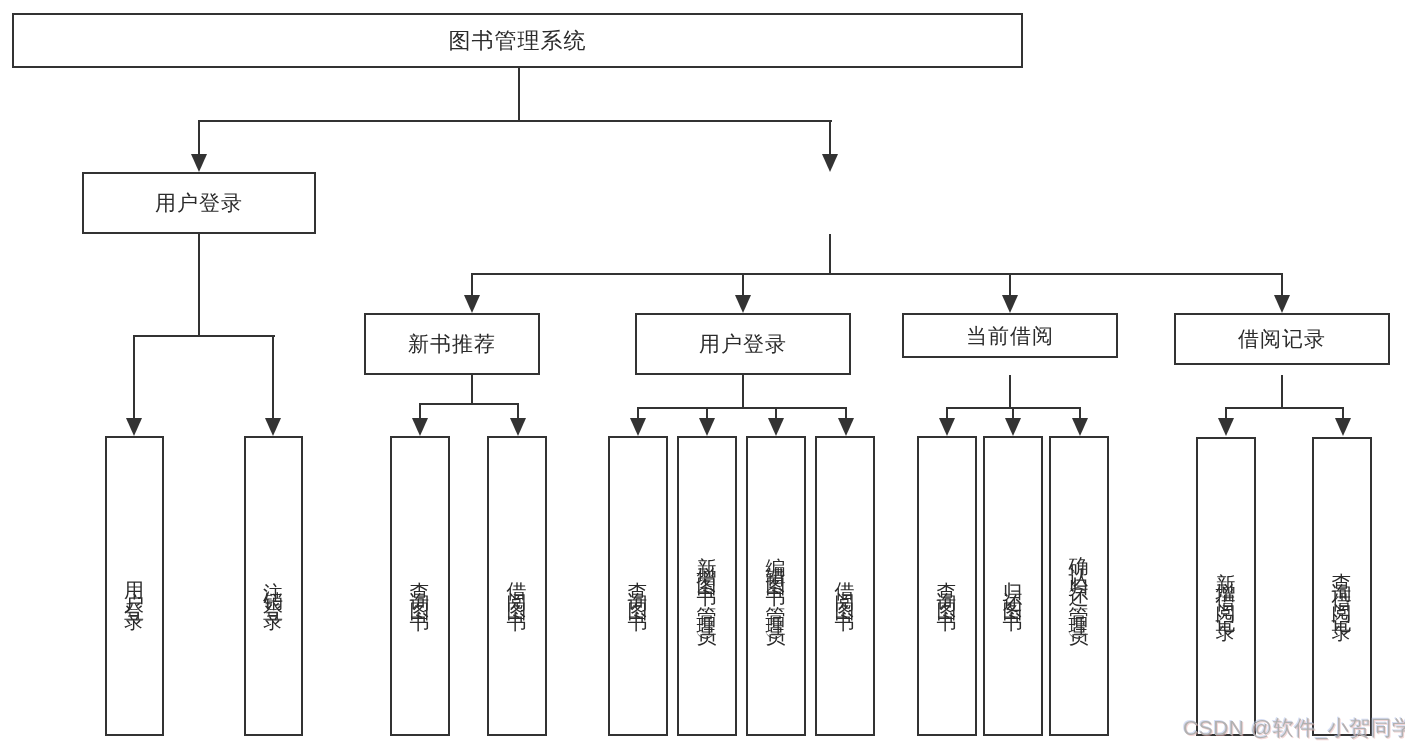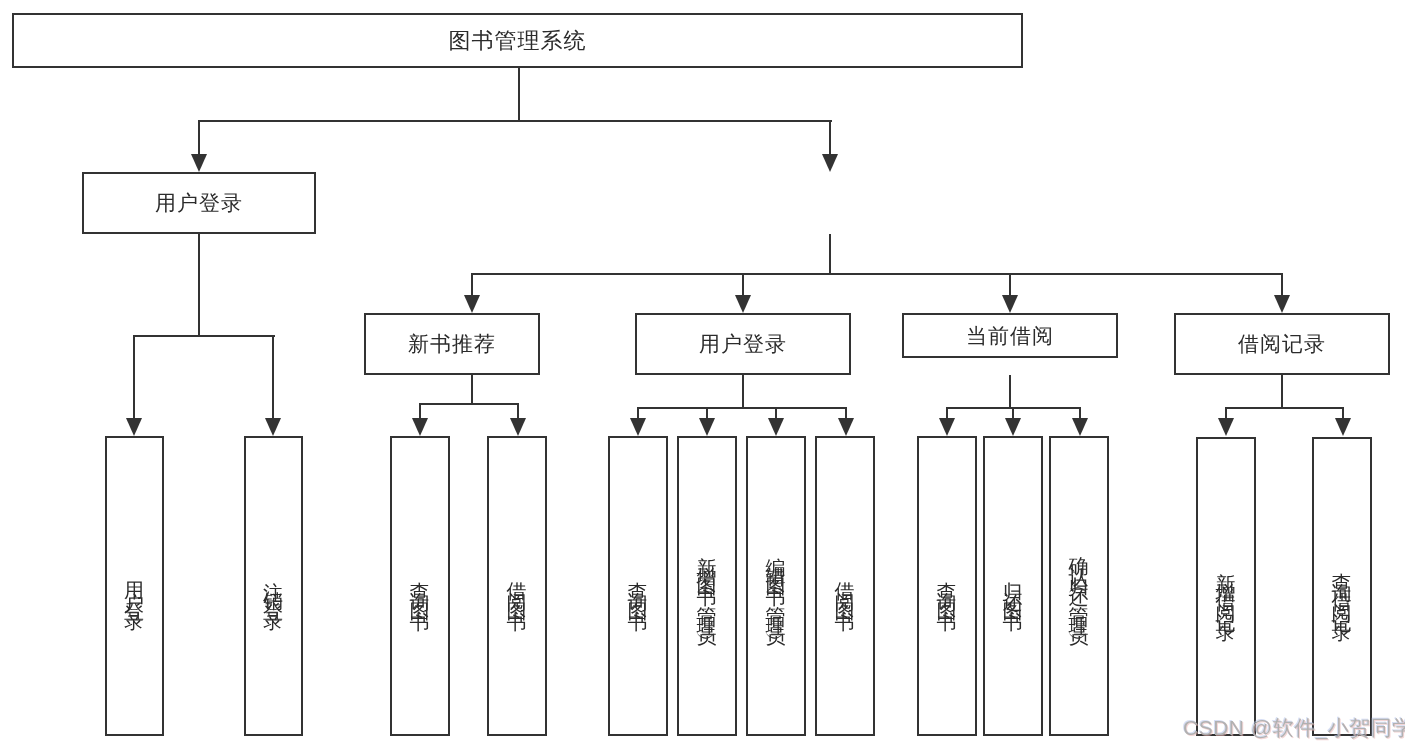--- a/index.html
+++ b/index.html
@@ -98,21 +98,21 @@
 
   <div class="box" style="left:364px;top:313px;width:176px;height:62px;">
     <span>新书推荐</span>
   </div>
   <div class="box" style="left:635px;top:313px;width:216px;height:62px;">
     <span>用户登录</span>
   </div>
   <div class="box" style="left:902px;top:313px;width:216px;height:45px;">
     <span>当前借阅</span>
   </div>
-  <div class="box" style="left:1174px;top:313px;width:216px;height:62px;">
+  <div class="box" style="left:1174px;top:313px;width:216px;height:52px;">
     <span>借阅记录</span>
   </div>
 
   <div class="line" style="left:471px;top:375px;width:2px;height:30px;"></div>
   <div class="line" style="left:419px;top:403px;width:100px;height:2px;"></div>
   <div class="line" style="left:419px;top:403px;width:2px;height:19px;"></div>
   <div class="arrow" style="left:412px;top:418px;"></div>
   <div class="line" style="left:517px;top:403px;width:2px;height:19px;"></div>
   <div class="arrow" style="left:510px;top:418px;"></div>
 

